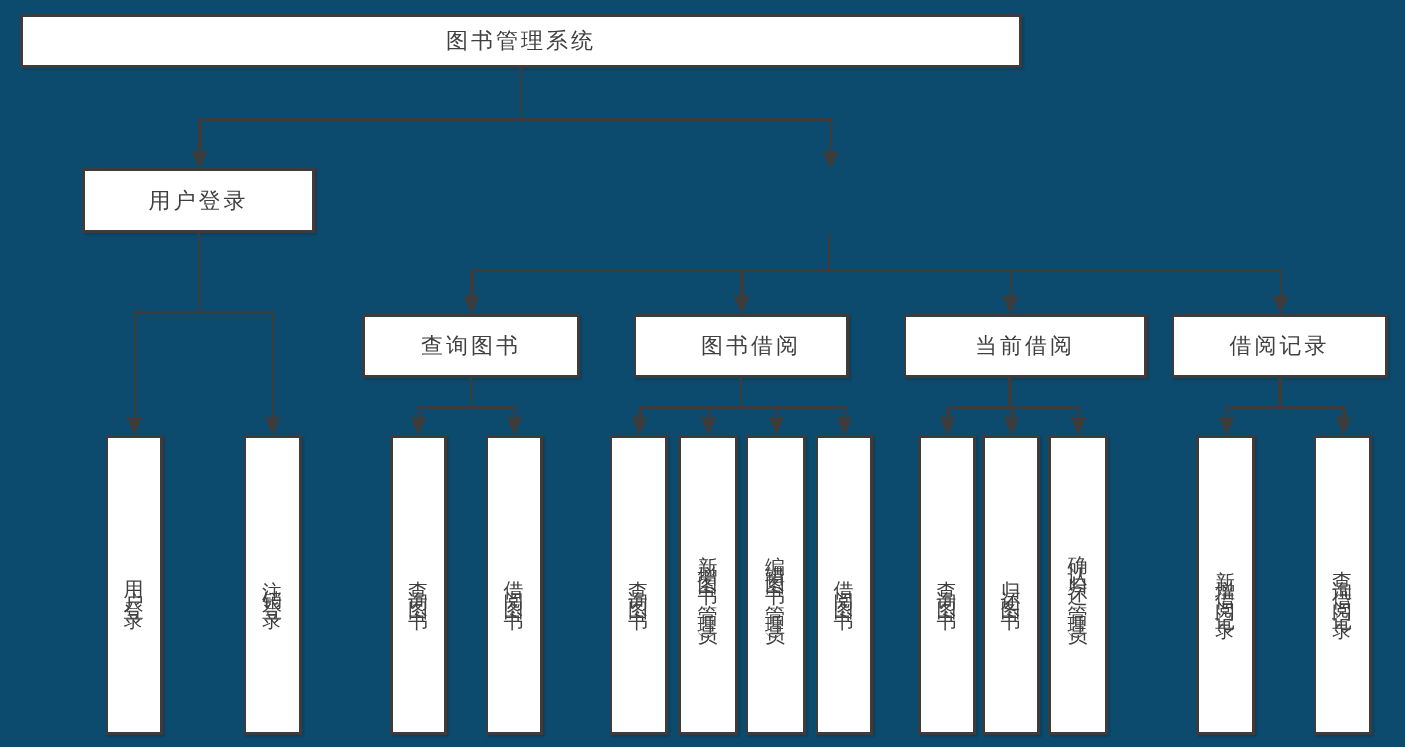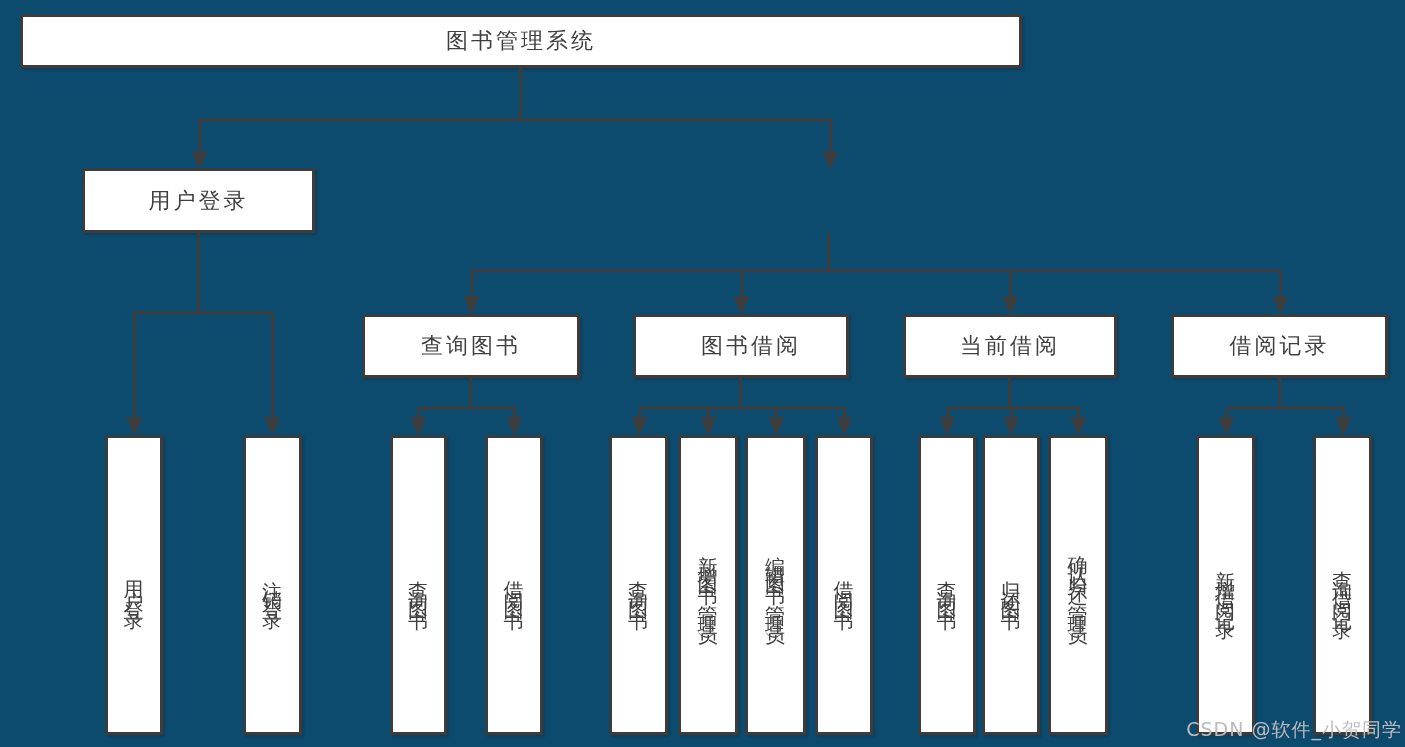--- a/index.html
+++ b/index.html
@@ -129,21 +129,21 @@
     <div class="shaft"></div>
     <div class="head"></div>
   </div>
 
   <div class="box" style="left:362px; top:314px; width:218px; height:64px;">
     <span class="h-label">查询图书</span>
   </div>
   <div class="box" style="left:633px; top:314px; width:216px; height:64px;padding-left:20px;">
     <span class="h-label">图书借阅</span>
   </div>
-  <div class="box" style="left:903px; top:314px; width:214px; height:64px;">
+  <div class="box" style="left:903px; top:314px; width:244px; height:64px;">
     <span class="h-label">当前借阅</span>
   </div>
   <div class="box" style="left:1171px; top:314px; width:217px; height:64px;align-items:center;">
     <span class="h-label">借阅记录</span>
   </div>
 
   <div class="vline" style="left:469px; top:378px; height:31px;"></div>
   <div class="hline" style="left:418px; top:406px; width:97px;"></div>
   <div class="arrow" style="left:410px; top:408px; height:27px;">
     <div class="shaft"></div>
@@ -236,15 +236,14 @@
     <span class="leaf-label">确认归还（管理员）</span>
   </div>
 
   <div class="box" style="left:1196px; top:435px; width:59px; height:300px;">
     <span class="leaf-label">新增借阅记录</span>
   </div>
   <div class="box" style="left:1313px; top:435px; width:59px; height:300px;">
     <span class="leaf-label">查询借阅记录</span>
   </div>
 
-  <div class="watermark">CSDN @软件_小贺同学</div>
 
 </div>
 
 </body></html>

